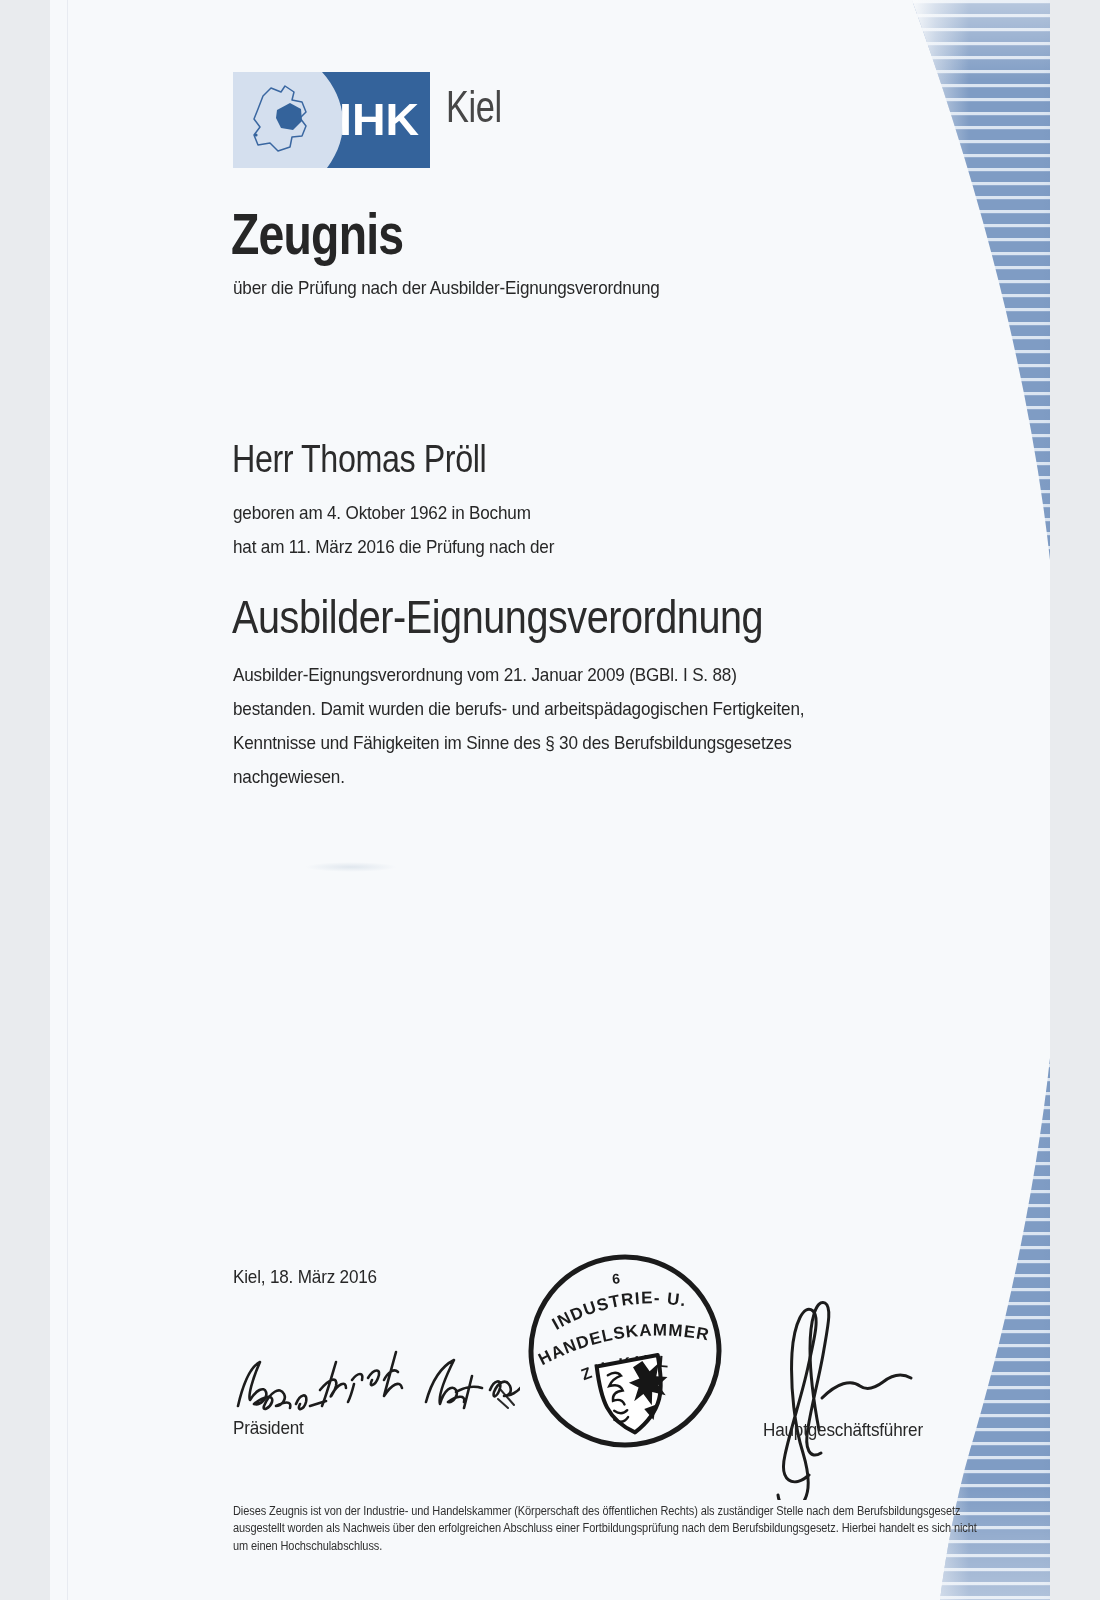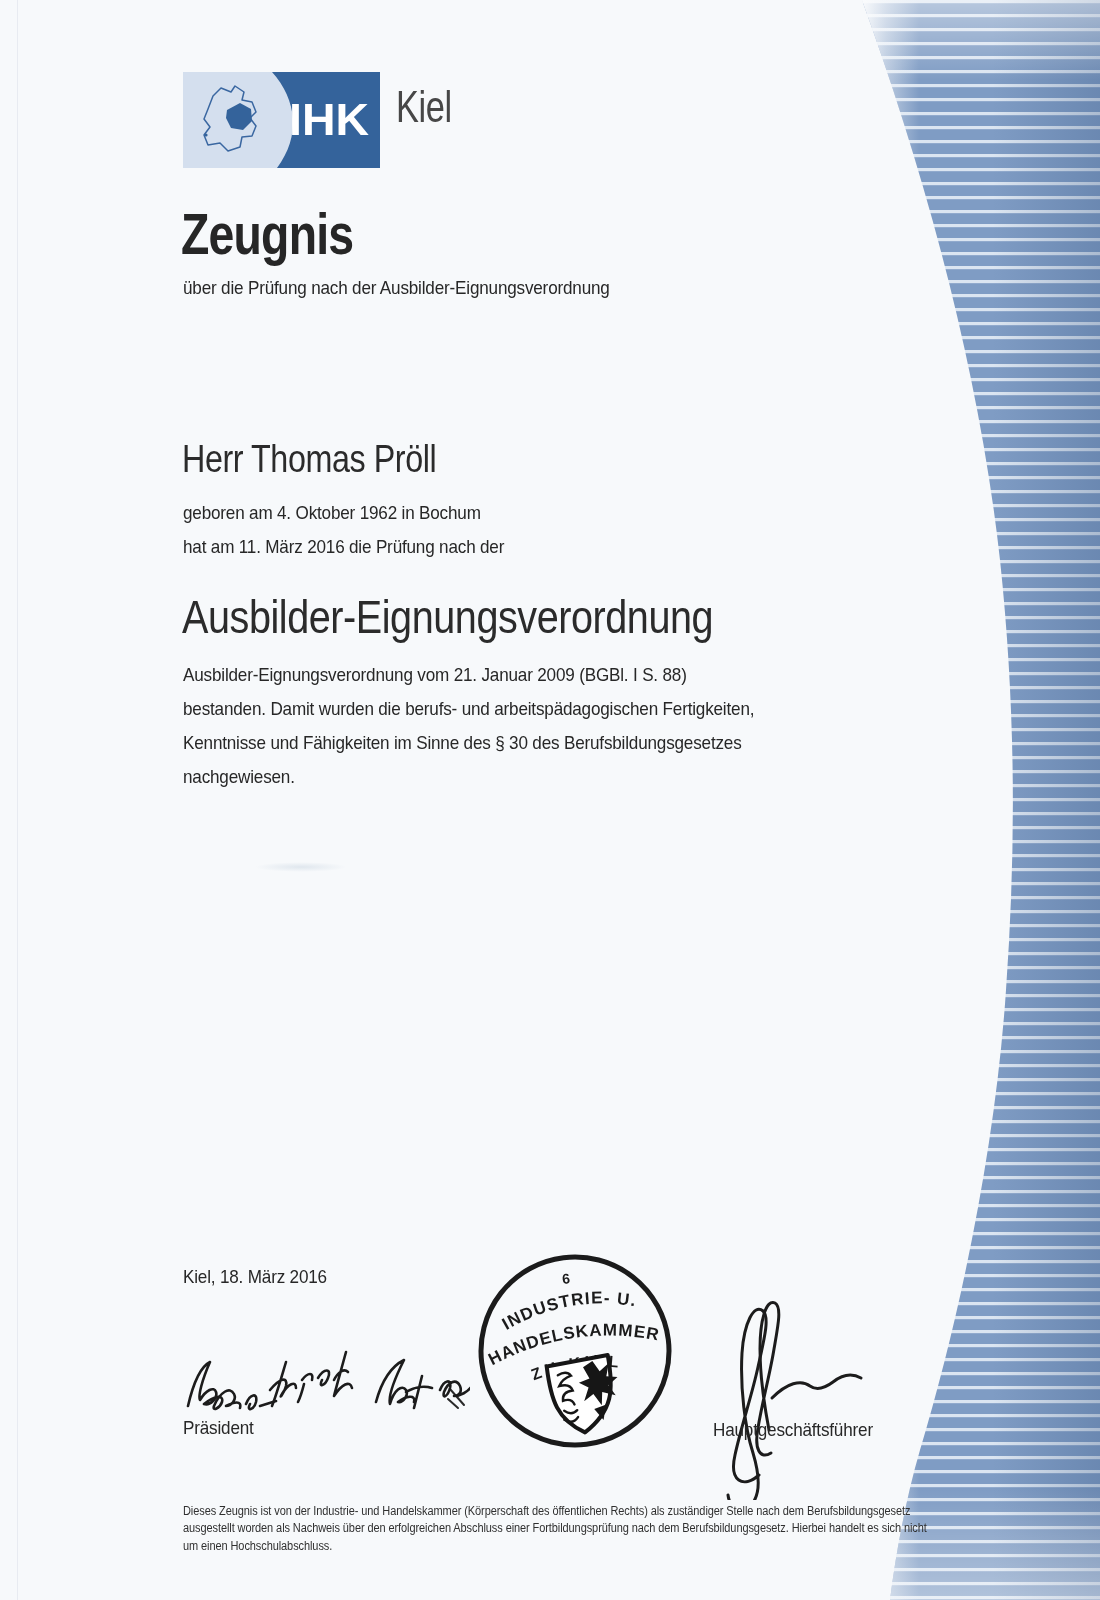--- a/index.html
+++ b/index.html
@@ -1,17 +1,17 @@
 <!DOCTYPE html>
 <html><head>
 <meta charset="utf-8">
 <style>
   html,body{margin:0;padding:0;background:#e9ebee;}
   .page{
-    position:relative;width:1100px;height:1600px;margin:0 auto;
+    position:relative;width:1000px;height:1600px;margin:0 auto;
     background:#f7f9fb;overflow:hidden;
     font-family:"Liberation Sans",sans-serif;color:#272727;
   }
   .abs{position:absolute;}
   .cx{transform-origin:left top;white-space:nowrap;}
   .zeugnis{font-size:58px;font-weight:700;letter-spacing:-1px;color:#262626;transform:scaleX(.80);}
   .subtitle{font-size:19px;letter-spacing:-.2px;transform:scaleX(.90);}
   .name{font-size:38px;letter-spacing:-.5px;color:#2b2b2b;transform:scaleX(.85);}
   .bodyline{font-size:19px;letter-spacing:-.2px;transform:scaleX(.90);}
   .h2{font-size:46px;letter-spacing:-.5px;color:#2b2b2b;transform:scaleX(.86);}

